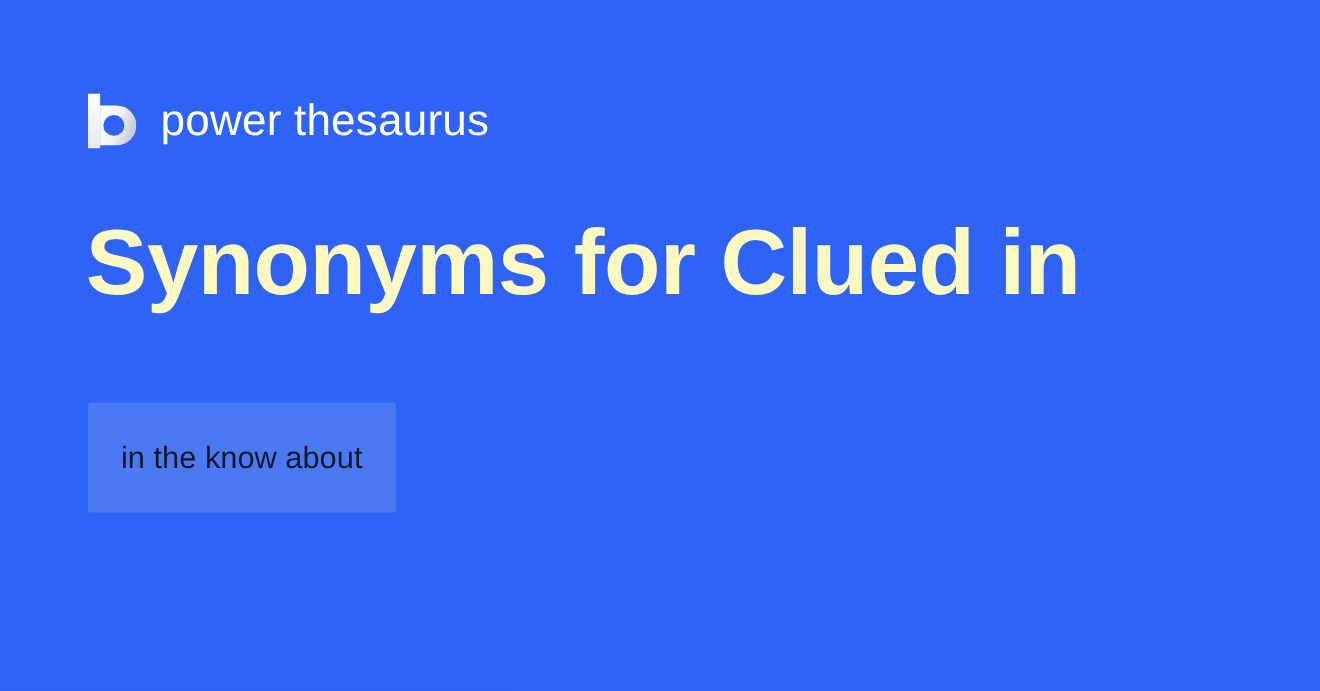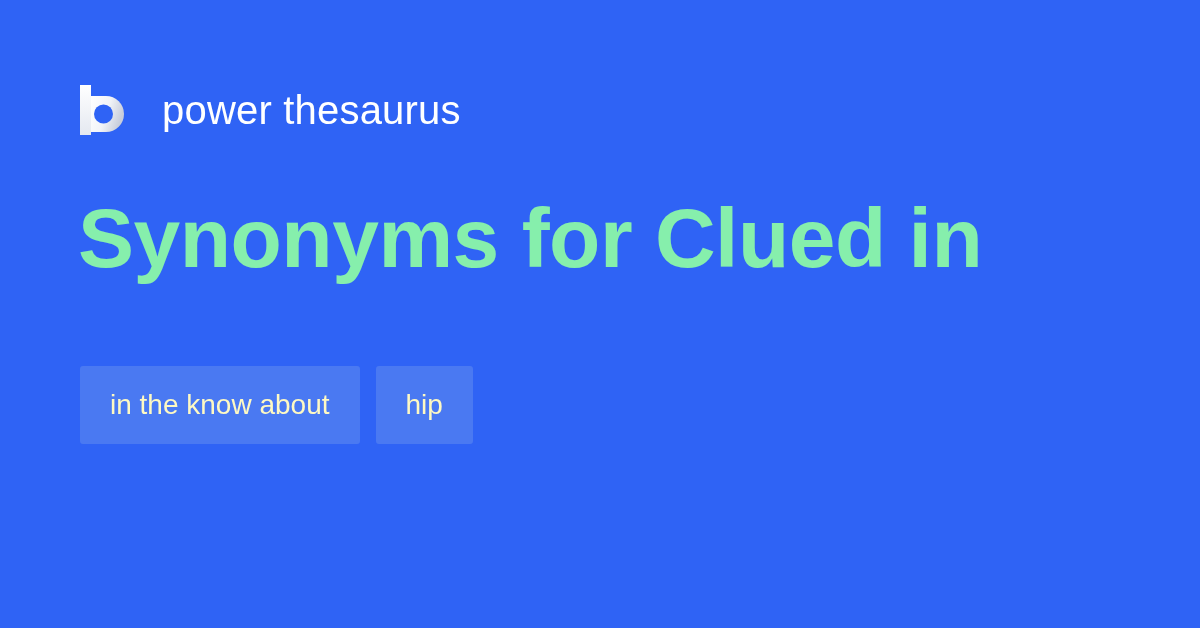--- a/index.html
+++ b/index.html
@@ -22,21 +22,21 @@
     box-sizing: border-box;
   }
 
   
   .brand {
     position: absolute;
     left: 80px;
     top: 84px;
     display: flex;
     align-items: center;
-    gap: 38px;
+    gap: 22px;
     height: 52px;
   }
   .brand-mark {
     width: 44px;
     height: 50px;
     display: block;
     flex: 0 0 auto;
   }
   .brand-name {
     font-family: "Liberation Sans", sans-serif;
@@ -51,50 +51,50 @@
   
   .title {
     position: absolute;
     left: 78px;
     top: 196px;
     width: 1040px;
     margin: 0;
     font-family: "Liberation Sans", sans-serif;
     font-size: 84px;
     font-weight: 700;
-    color: #86efac;
+    color: #fef9c3;
     line-height: 1.02;
     letter-spacing: -0.5px;
     white-space: nowrap;
   }
 
   
   .tags {
     position: absolute;
     left: 80px;
     top: 366px;
     width: 1040px;
     display: flex;
     flex-wrap: wrap;
     gap: 16px 16px;
     align-content: flex-start;
   }
   .tag {
     background: #4a79f2;
     border-radius: 3px;
-    height: 78px;
+    height: 100px;
     box-sizing: border-box;
     padding: 0 30px;
     display: flex;
     align-items: center;
     justify-content: center;
     font-family: "Liberation Sans", sans-serif;
     font-size: 28px;
     font-weight: 400;
-    color: #fef9c3;
+    color: #0f172a;
     line-height: 1;
     white-space: nowrap;
   }
 </style>
 </head>
 <body>
 
 <div class="card">
 
   <div class="brand">
@@ -114,16 +114,15 @@
       <path d="M11 11 h15 a18 18 0 0 1 0 36 h-15 z" fill="url(#bowlGrad)"></path>
       <circle cx="23.5" cy="29" r="9.5" fill="#2f63f5"></circle>
     </svg>
     <span class="brand-name">power thesaurus</span>
   </div>
 
   <h1 class="title">Synonyms for Clued in</h1>
 
   <div class="tags">
     <div class="tag">in the know about</div>
-    <div class="tag">hip</div>
   </div>
 
 </div>
 
 </body></html>

